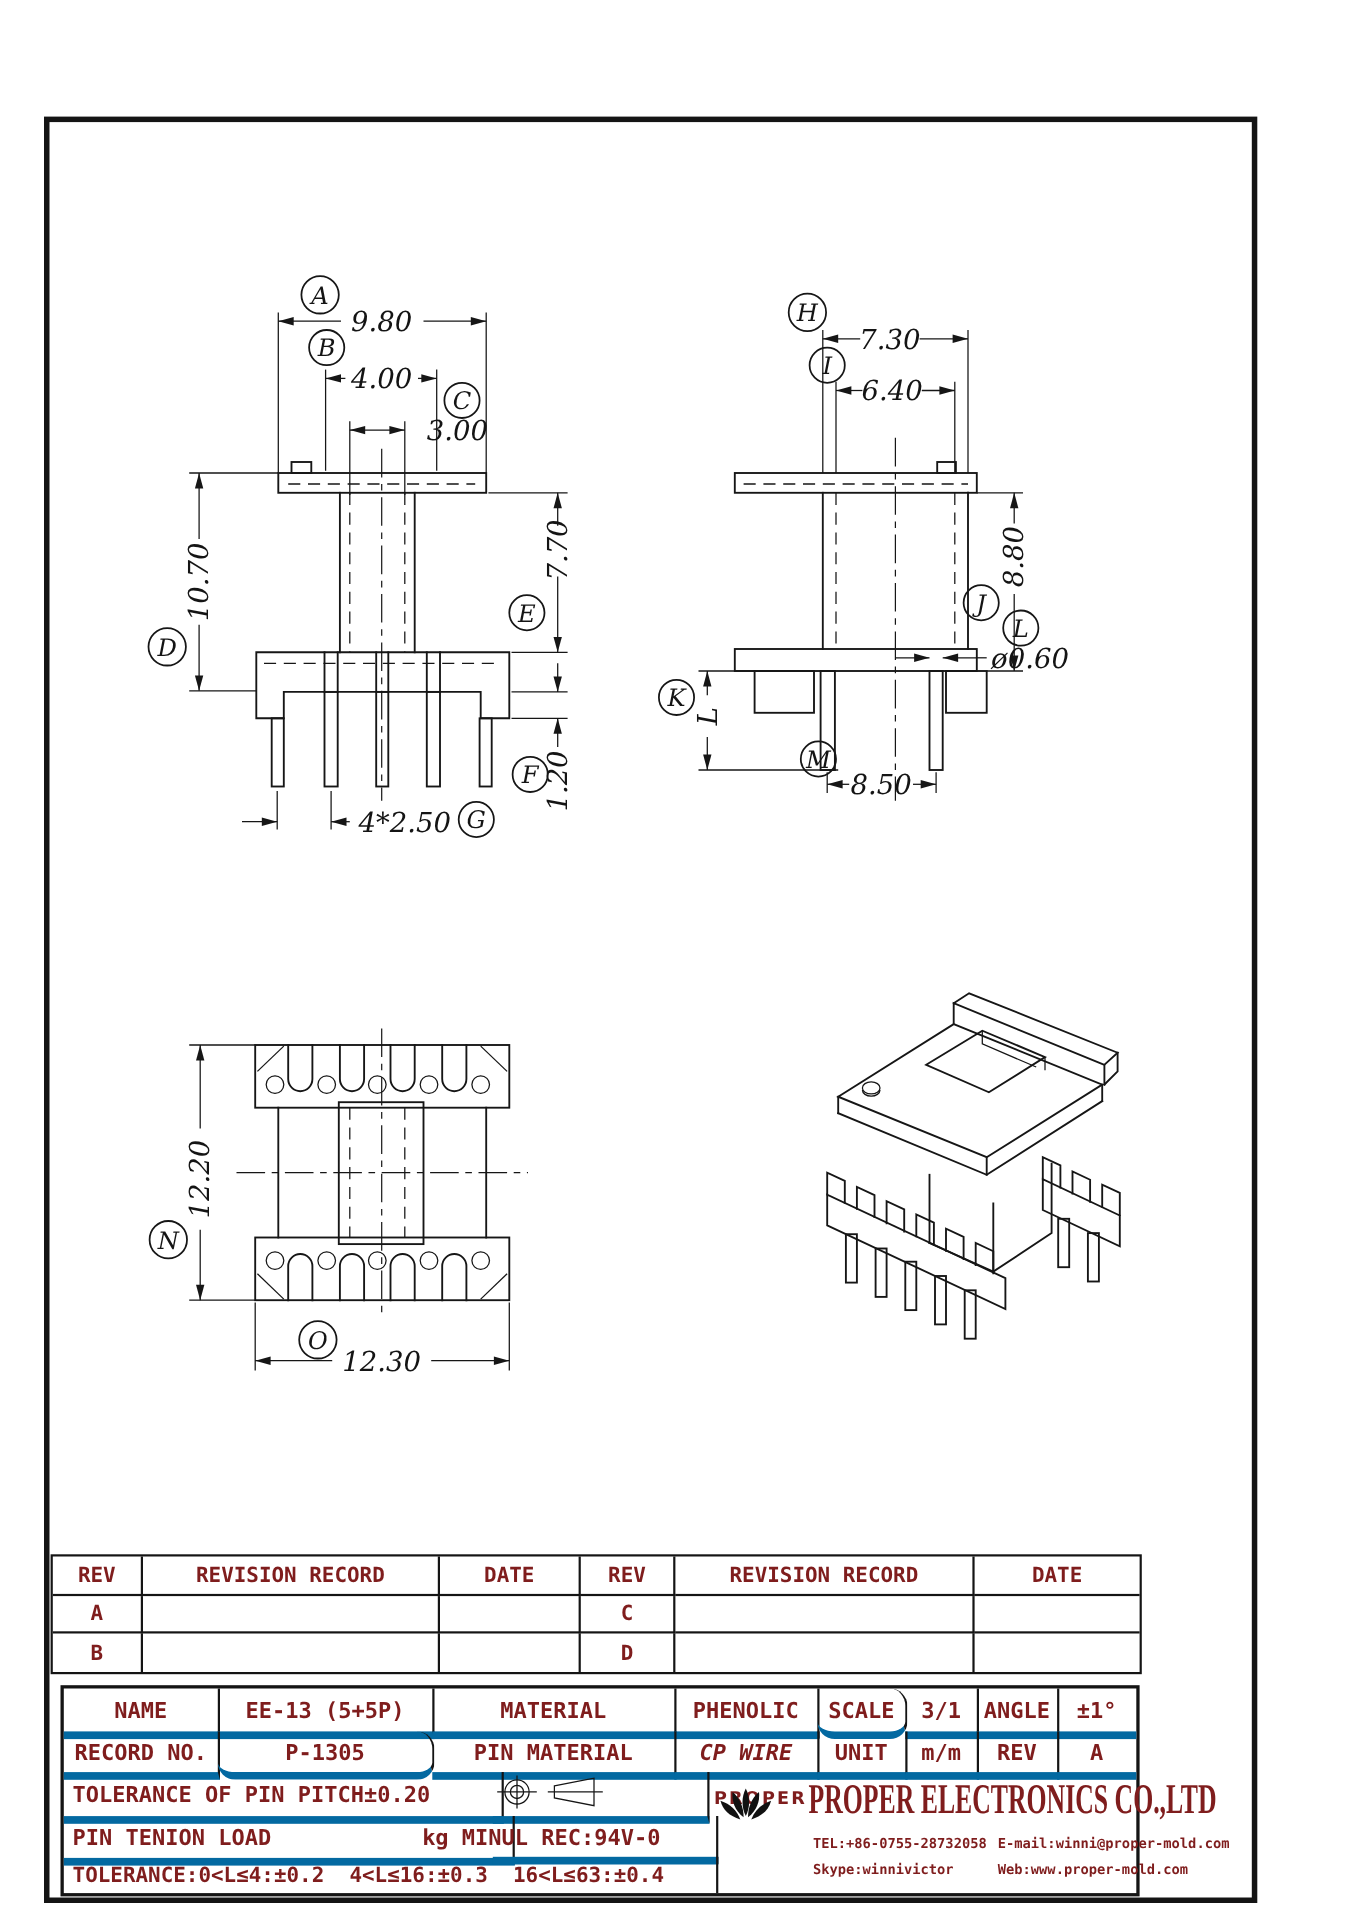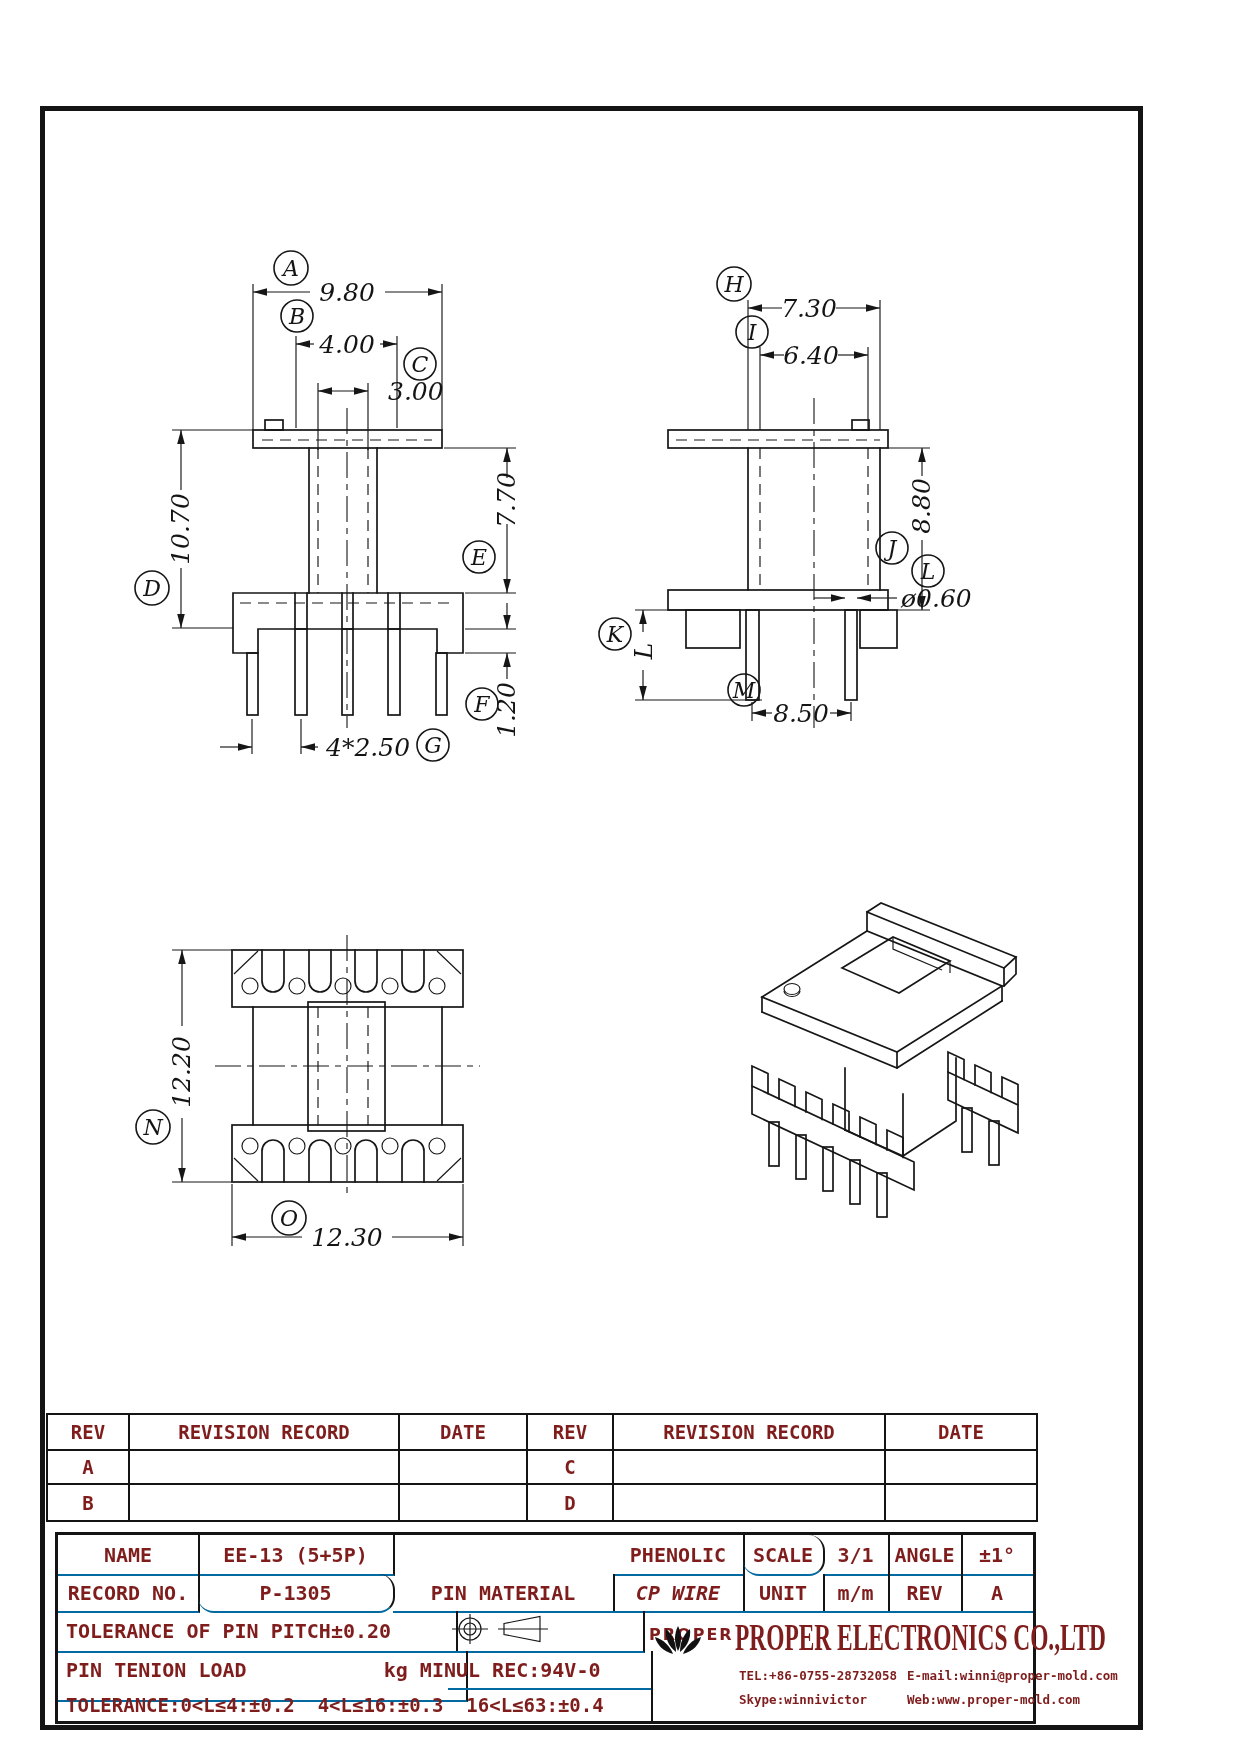--- a/index.html
+++ b/index.html
@@ -17,26 +17,26 @@
   .lcirc{stroke:#161616;stroke-width:1.6;fill:none;}
   
   .rt{position:absolute;left:46px;top:1413px;width:988px;height:105px;border:2px solid #141414;
       display:grid;grid-template-columns:82px 270px 128px 86px 272px 1fr;grid-template-rows:36px 34px 1fr;}
   .rt div{border-right:2px solid #141414;border-bottom:2px solid #141414;
       display:flex;align-items:center;justify-content:center;font:700 19px "DejaVu Sans Mono",monospace;}
   .rt div:nth-child(6n){border-right:none;}
   .rt div:nth-child(n+13){border-bottom:none;}
   
   .tb{position:absolute;left:55px;top:1532px;width:975px;height:186px;border:3px solid #141414;}
-  .tb .c{position:absolute;border-right:2px solid #141414;border-bottom:2px solid #0369a1;
+  .tb .c{position:absolute;border-right:2px solid #141414;border-bottom:7px solid #0369a1;
       display:flex;align-items:center;justify-content:center;font:700 20px "DejaVu Sans Mono",monospace;
       white-space:nowrap;overflow:visible;}
   .tb .noR{border-right:none;} .tb .noB{border-bottom:none;}
   .tb .lft{justify-content:flex-start;padding-left:8px;}
-  .tb .spread{justify-content:space-between;padding:0 10px 12px 8px;}
+  .tb .spread{justify-content:space-between;padding:0 10px 1px 8px;}
   .co-name{position:absolute;left:92px;top:4px;font:700 30px "Liberation Serif",serif;
       letter-spacing:0px;transform:scale(0.78,1.28);transform-origin:left top;white-space:nowrap;}
   .co-contacts{position:absolute;left:96px;top:52px;display:grid;
       grid-template-columns:168px 210px;grid-auto-rows:24px;
       font:700 12.5px "DejaVu Sans Mono",monospace;white-space:nowrap;align-items:center;}
   .logo{position:absolute;left:6px;top:14px;width:84px;text-align:center;}
   .logo-txt{font:700 16px "DejaVu Sans",sans-serif;letter-spacing:2px;}
 </style>
 </head>
 <body>
@@ -333,20 +333,21 @@
     <div></div>
     <div></div>
     <div>D</div>
     <div></div>
     <div></div>
   </div>
 
   <div class="tb">
     <div class="c" style="left:0;top:0;width:140px;height:39px;">NAME</div>
     <div class="c" style="left:140px;top:0;width:195px;height:39px;font-weight:700;">EE-13 (5+5P)</div>
+    <div class="c" style="left:335px;top:0;width:220px;height:39px;">MATERIAL</div>
     <div class="c" style="left:555px;top:0;width:130px;height:39px;">PHENOLIC</div>
     <div class="c" style="left:685px;top:0;width:80px;height:39px;border-radius:16px;">SCALE</div>
     <div class="c" style="left:765px;top:0;width:65px;height:39px;">3/1</div>
     <div class="c" style="left:830px;top:0;width:73px;height:39px;">ANGLE</div>
     <div class="c noR" style="left:903px;top:0;width:72px;height:39px;">±1°</div>
 
     <div class="c" style="left:0;top:39px;width:140px;height:37px;">RECORD NO.</div>
     <div class="c" style="left:140px;top:39px;width:195px;height:37px;border-radius:16px;">P-1305</div>
     <div class="c" style="left:335px;top:39px;width:220px;height:37px;">PIN MATERIAL</div>
     <div class="c" style="left:555px;top:39px;width:130px;height:37px;font-style:italic;">CP WIRE</div>

